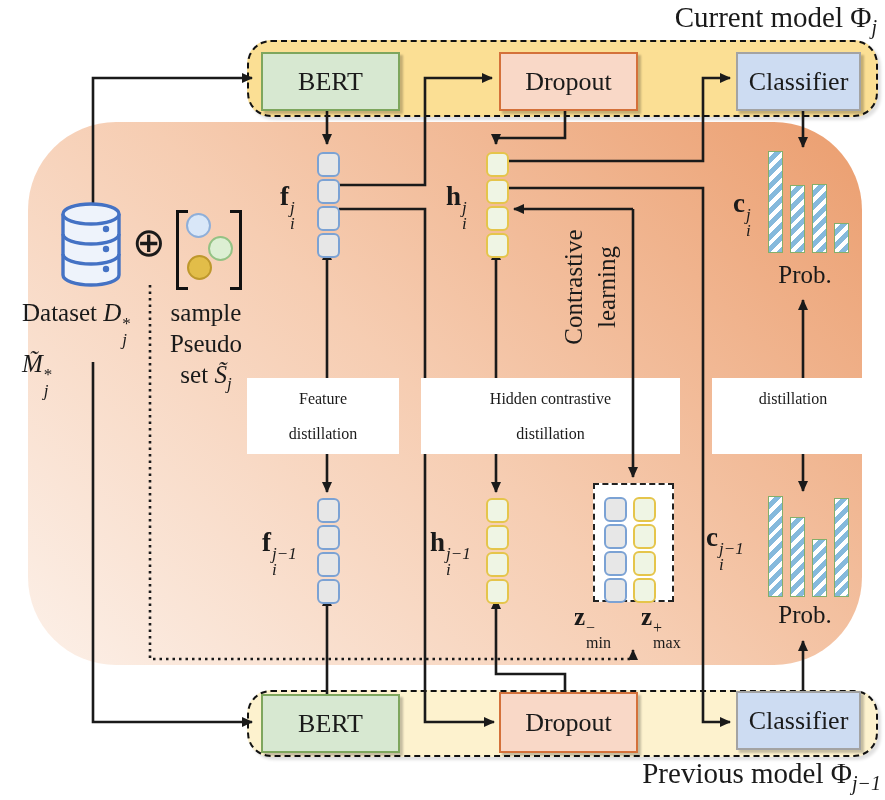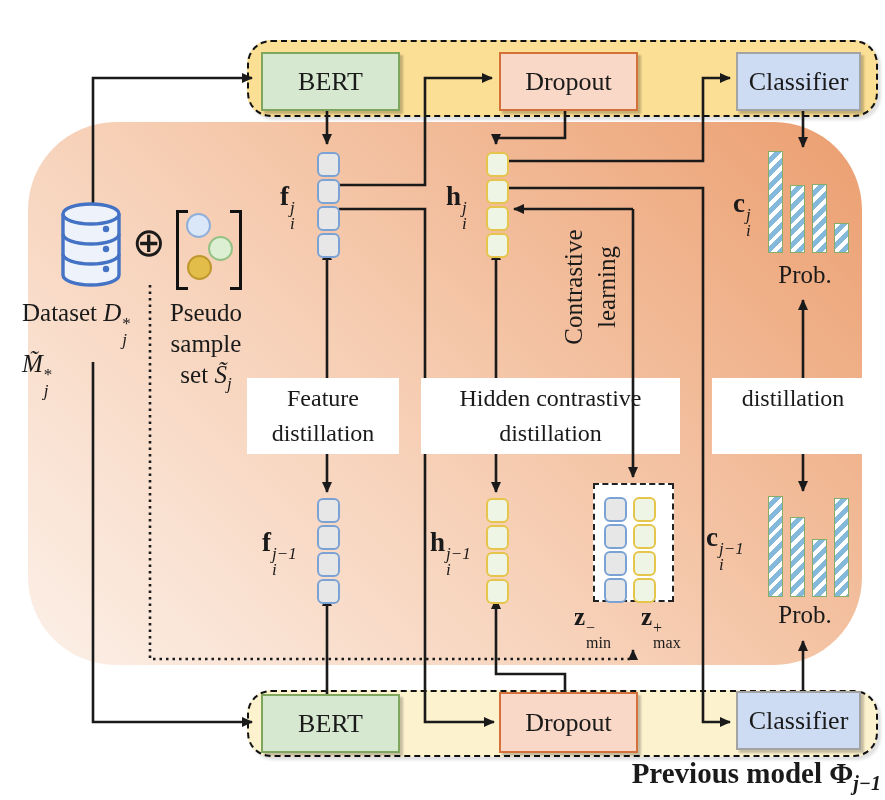--- a/index.html
+++ b/index.html
@@ -13,21 +13,21 @@
   .banner{border:2.5px dashed #111;border-radius:24px;box-shadow:3px 3px 3px rgba(0,0,0,0.12);}
   #banner-top{left:247px;top:40px;width:627px;height:73px;background:#FBDF94;}
   #banner-bottom{left:247px;top:690px;width:627px;height:63px;background:#FDF2CE;}
   
   .mbox{display:flex;align-items:center;justify-content:center;font-size:26px;
         box-shadow:3px 3px 2px rgba(0,0,0,0.22);}
   .bert{background:#D7E8D1;border:2px solid #7EA65D;}
   .dropout{background:#F9D8C7;border:2px solid #D4713A;}
   .classifier{background:#CDDCF2;border:2px solid #a3a3a3;}
   
-  .wbox{background:#fff;text-align:center;font-size:24px;line-height:35px;padding-top:3px;}
+  .wbox{background:#fff;text-align:center;font-size:16px;line-height:35px;padding-top:3px;}
   
   .vstack{display:flex;flex-direction:column;gap:2px;}
   .cell{width:19px;height:21px;border-radius:6px;border:2.5px solid;}
   .vstack.blue .cell{border-color:#7BA2D4;background:#E7E7E7;}
   .vstack.yellow .cell{border-color:#E5C54B;background:#EFF5E4;}
   
   .bars{display:flex;align-items:flex-end;gap:7px;}
   .bar{width:13px;border:1.5px solid #84AF6B;
        background:repeating-linear-gradient(135deg,#ffffff 0 4px,#85B9DC 4px 9px);}
   
@@ -173,21 +173,24 @@
   <div class="abs mbox bert" style="left:261px;top:694px;width:135px;height:55px;">
       <span>BERT</span>
     </div>
   <div class="abs mbox dropout" style="left:499px;top:692px;width:135px;height:57px;">
       <span>Dropout</span>
     </div>
   <div class="abs mbox classifier" style="left:736px;top:691px;width:121px;height:55px;">
       <span>Classifier</span>
     </div>
 
-  <div class="abs title" style="right:4px;top:757px;font-weight:bold;">
+  <div class="abs title" style="right:8px;top:1px;">
+    <span>Current model </span><span>Φ</span><sub class="tsub">j</sub>
+  </div>
+  <div class="abs title" style="right:4px;top:757px;">
     <span>Previous model </span><span>Φ</span><sub class="tsub">j−1</sub>
   </div>
 
   <svg class="abs" style="left:59px;top:202px;" width="64" height="86" viewBox="0 0 64 86">
     <g stroke="#4472C4" stroke-width="3.4" fill="#EEF3FB">
       <path d="M4 12 v61 a28 10 0 0 0 56 0 v-61"></path>
       <ellipse cx="32" cy="12" rx="28" ry="10"></ellipse>
       <path d="M4 32 a28 10 0 0 0 56 0" fill="none"></path>
       <path d="M4 52 a28 10 0 0 0 56 0" fill="none"></path>
     </g>
@@ -211,22 +214,22 @@
           <span class="rm">*</span>
           <i>j</i>
         </span></div>
     <div><i>M̃</i><span class="ss">
           <span class="rm">*</span>
           <i>j</i>
         </span></div>
   </div>
 
   <div class="abs txt" style="left:156px;top:297px;width:100px;text-align:center;">
+    <div>sample</div>
     <div>Pseudo</div>
-    <div>sample</div>
     <div><span>set </span><i>S̃</i><sub class="tsub" style="font-size:17px;">j</sub></div>
   </div>
 
   <div class="abs mlab" style="left:280px;top:183px;">
     <span>f</span><span class="ss">
         <span>j</span>
         <span>i</span>
       </span></div>
   <div class="abs mlab" style="left:446px;top:183px;">
     <span>h</span><span class="ss">

